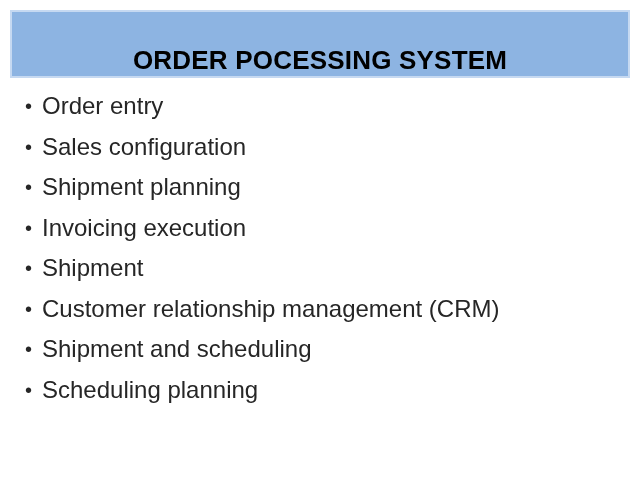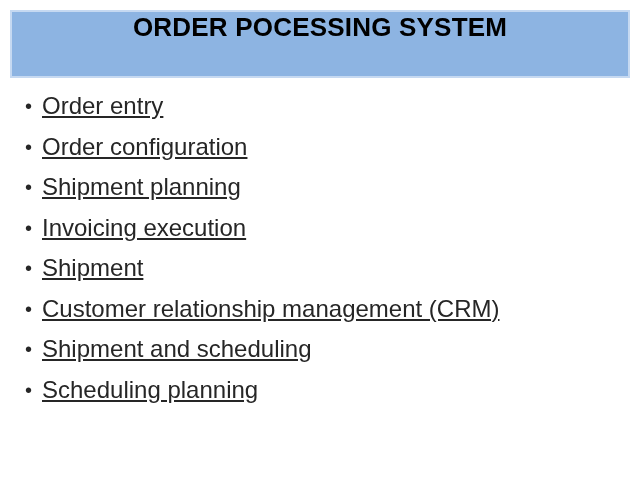--- a/index.html
+++ b/index.html
@@ -18,21 +18,21 @@
   .title-box {
     position: absolute;
     left: 10px;
     top: 10px;
     width: 620px;
     height: 68px;
     box-sizing: border-box;
     background: #8db4e2;
     border: 2px solid #c6d9f1;
     display: flex;
-    align-items: flex-start;
+    align-items: flex-end;
     justify-content: center;
   }
   .title-text {
     color: #000000;
     font-size: 26px;
     font-weight: bold;
     letter-spacing: 0.2px;
     text-align: center;
   }
   .bullet-list {
@@ -55,40 +55,39 @@
   .bullet-marker {
     width: 17px;
     margin-left: 25px;
     flex: 0 0 auto;
     font-size: 20px;
     color: #262626;
   }
   .bullet-text {
     flex: 1 1 auto;
     white-space: nowrap;
-    text-decoration: underline;
   }
 </style>
 </head>
 <body>
 
 <div class="slide">
 
   <div class="title-box">
     <div class="title-text">ORDER POCESSING SYSTEM</div>
   </div>
 
   <ul class="bullet-list">
     <li class="bullet-item">
       <span class="bullet-marker">•</span>
       <span class="bullet-text">Order entry</span>
     </li>
     <li class="bullet-item">
       <span class="bullet-marker">•</span>
-      <span class="bullet-text">Order configuration</span>
+      <span class="bullet-text">Sales configuration</span>
     </li>
     <li class="bullet-item">
       <span class="bullet-marker">•</span>
       <span class="bullet-text">Shipment planning</span>
     </li>
     <li class="bullet-item">
       <span class="bullet-marker">•</span>
       <span class="bullet-text">Invoicing execution</span>
     </li>
     <li class="bullet-item">

